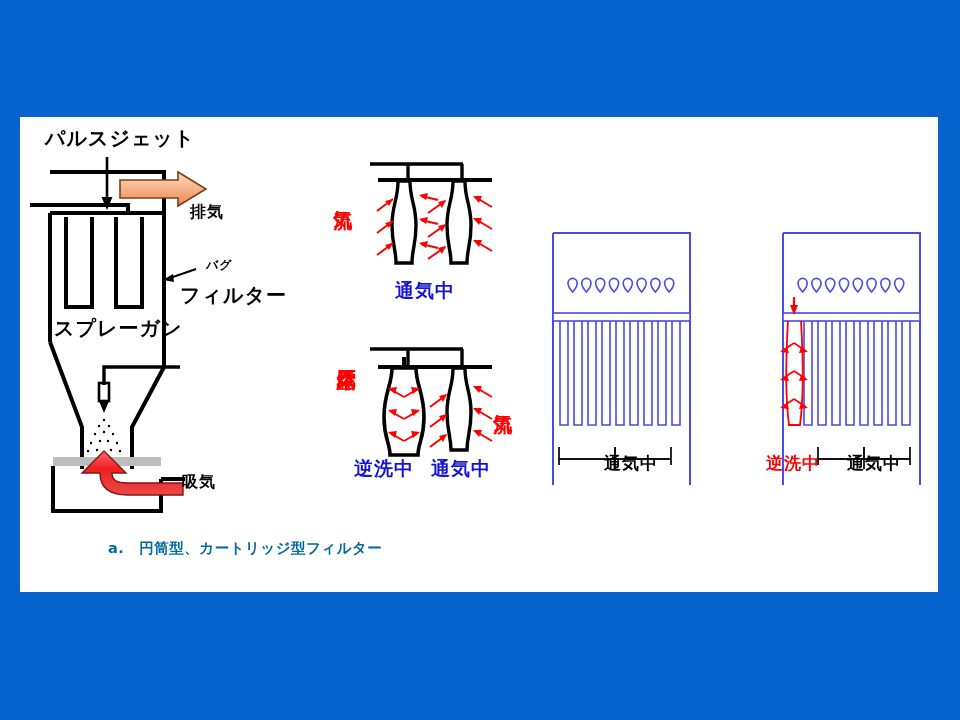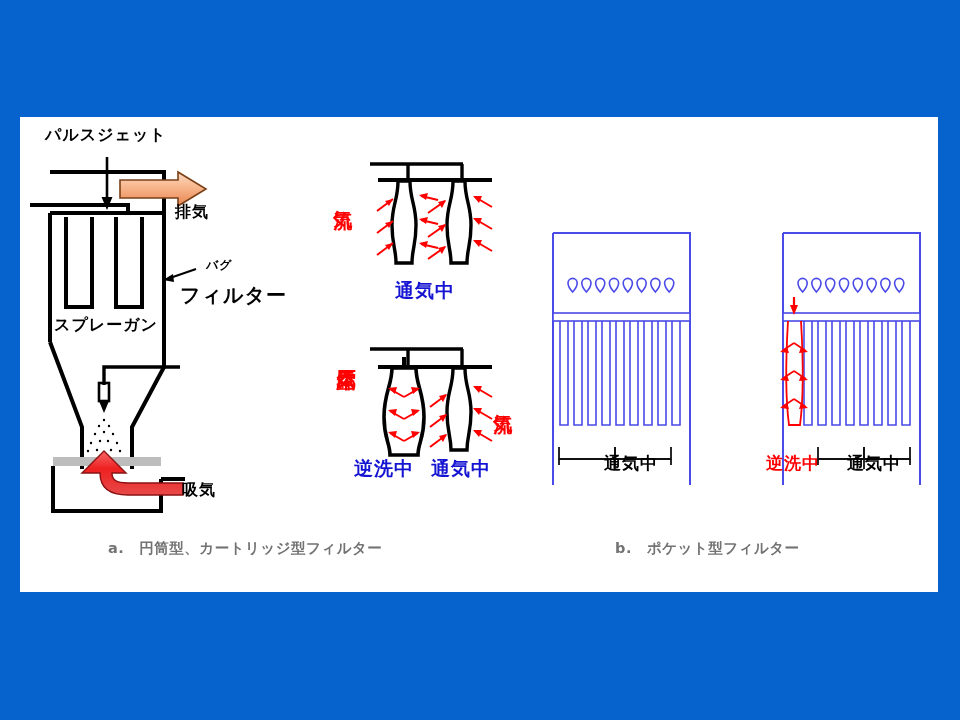--- a/index.html
+++ b/index.html
@@ -13,21 +13,21 @@
   #panel{
     position:absolute;left:20px;top:117px;width:918px;height:475px;
     background:#ffffff;
   }
   .abs{position:absolute;}
   .lbl{font-weight:bold;color:#000;white-space:nowrap;}
   .lbl-red{font-weight:bold;color:#ff0000;white-space:nowrap;}
   .lbl-blue{font-weight:bold;color:#1414d2;white-space:nowrap;}
   .vert{writing-mode:vertical-rl;text-orientation:upright;line-height:1.15;}
   svg{display:block;overflow:visible;}
-  .caption{font-weight:bold;font-size:14.5px;color:#737373;letter-spacing:.5px;white-space:nowrap;}
+  .caption{font-weight:bold;font-size:14.5px;color:#0369a1;letter-spacing:.5px;white-space:nowrap;}
 </style>
 </head>
 <body>
 
 <div id="panel">
 
   <div class="abs" style="left:0px;top:0px;width:300px;height:420px;">
     <svg width="300" height="420" viewBox="0 0 300 420">
       <defs>
         <linearGradient id="exGrad" x1="0" y1="0" x2="0" y2="1">
@@ -102,30 +102,30 @@
                  C92,363 96,366 108,366 L163,366 Z" fill="url(#inGrad)" stroke="#8b1212" stroke-width="1.4"></path>
       </g>
 
       <g>
         <line x1="176" y1="152" x2="150" y2="161" stroke="#000" stroke-width="2"></line>
         <path d="M143,163 L153,157 L154,165 Z" fill="#000"></path>
       </g>
     </svg>
   </div>
 
-  <div class="abs lbl" style="left:25px;top:8px;font-size:16px;letter-spacing:1px;">パルスジェット</div>
-
-  <div class="abs lbl" style="left:155px;top:85px;font-size:16px;letter-spacing:1px;">排気</div>
+  <div class="abs lbl" style="left:25px;top:8px;font-size:20px;letter-spacing:1px;">パルスジェット</div>
+
+  <div class="abs lbl" style="left:170px;top:85px;font-size:16px;letter-spacing:1px;">排気</div>
 
   <div class="abs lbl" style="left:186px;top:140px;font-size:12px;letter-spacing:1px;">バグ</div>
   <div class="abs lbl" style="left:160px;top:165px;font-size:20px;letter-spacing:1px;">フィルター</div>
 
-  <div class="abs lbl" style="left:34px;top:198px;font-size:16px;letter-spacing:1px;">スプレーガン</div>
-
-  <div class="abs lbl" style="left:162px;top:355px;font-size:16px;letter-spacing:1px;margin-top:8px;">吸気</div>
+  <div class="abs lbl" style="left:34px;top:198px;font-size:20px;letter-spacing:1px;">スプレーガン</div>
+
+  <div class="abs lbl" style="left:162px;top:355px;font-size:16px;letter-spacing:1px;">吸気</div>
 
   <div class="abs" style="left:300px;top:28px;width:220px;height:170px;">
     <svg width="220" height="170" viewBox="0 0 220 170">
 
       <polyline points="50,19 143,19" fill="none" stroke="#000" stroke-width="3.4"></polyline>
       <line x1="88" y1="19" x2="88" y2="33" stroke="#000" stroke-width="3.4"></line>
       <line x1="142" y1="19" x2="142" y2="33" stroke="#000" stroke-width="3.4"></line>
 
       <line x1="58" y1="35" x2="172" y2="35" stroke="#000" stroke-width="4"></line>
 
@@ -343,15 +343,14 @@
         <path d="M150,234 L150,240"></path>
         <line x1="104" y1="234" x2="104" y2="244"></line>
       </g>
     </svg>
   </div>
 
   <div class="abs lbl-red" style="left:746px;top:335px;font-size:17px;letter-spacing:1px;">逆洗中</div>
   <div class="abs lbl" style="left:827px;top:335px;font-size:17px;letter-spacing:1px;">通気中</div>
 
   <div class="abs caption" style="left:88px;top:422px;">a.　円筒型、カートリッジ型フィルター</div>
-  <div class="abs caption" style="left:595px;top:422px;">b.　ポケット型フィルター</div>
 
 </div>
 
 </body></html>

